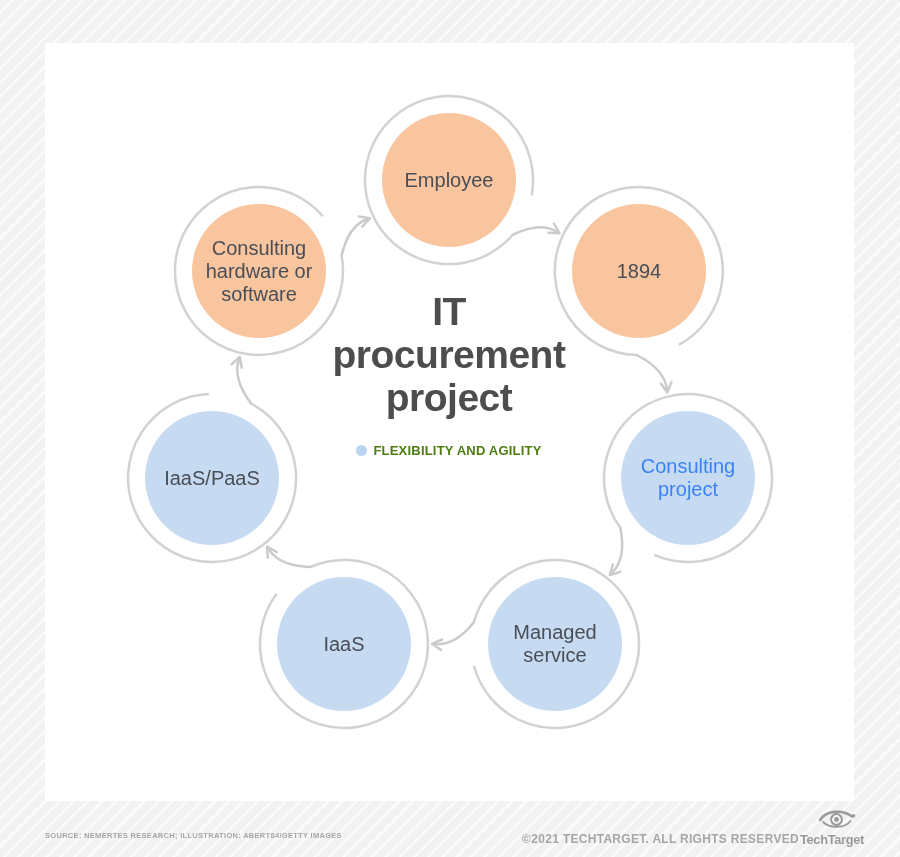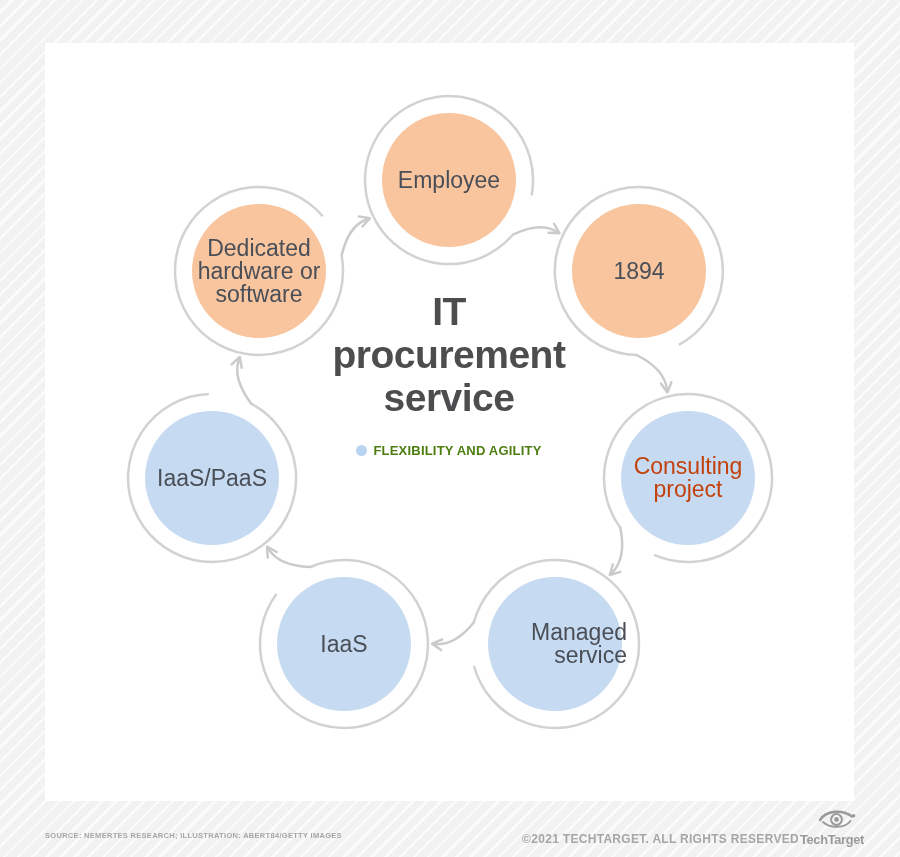--- a/index.html
+++ b/index.html
@@ -13,21 +13,21 @@
   .title{
     position:absolute;left:268px;top:247px;width:272px;text-align:center;
     font-size:39px;font-weight:700;line-height:43px;letter-spacing:-0.5px;color:#4d4d4f;
   }
   .legend{position:absolute;left:244px;top:399px;width:320px;}
   .legend-item{width:230px;margin:0 auto 10px auto;text-align:center;
     font-size:13px;font-weight:700;line-height:17px;letter-spacing:0.2px;color:#8f8f8f;}
   .legend-dot{display:inline-block;width:11px;height:11px;border-radius:50%;vertical-align:-1px;margin-right:6px;}
   .node-label{
     position:absolute;width:144px;transform:translate(-50%,-50%);text-align:center;
-    font-size:23px;line-height:23px;color:#4a4e57;
+    font-size:20px;line-height:23px;color:#4a4e57;
   }
   .footer-source{position:absolute;left:45px;top:831px;font-size:7.5px;font-weight:700;
     letter-spacing:0.3px;color:#a6a6a6;text-align:center;}
   .footer-copyright{position:absolute;right:101px;top:832px;font-size:12px;font-weight:700;
     letter-spacing:0.3px;color:#a6a6a6;}
   .logo{position:absolute;right:36px;top:806px;}
 </style>
 </head>
 <body>
 
@@ -56,32 +56,32 @@
         <circle cx="299" cy="601" r="67" fill="#C6DBF1"></circle>
         <path d="M 206.2 360.7 A 84 84 0 1 1 163.8 351.1" fill="none" stroke="#D2D2D2" stroke-width="2.5"></path>
         <path d="M 206.2 360.7 Q 187.4 335.7 193.9 316.7" fill="none" stroke="#CBCBCB" stroke-width="2.5" stroke-linecap="round"></path>
         <polyline points="196.7 324.7, 194.8 313.9, 186.7 321.3" fill="none" stroke="#CBCBCB" stroke-width="2.5" stroke-linecap="round" stroke-linejoin="round"></polyline>
         <circle cx="167" cy="435" r="67" fill="#C6DBF1"></circle>
         <path d="M 296.6 212.6 A 84 84 0 1 1 277.8 173.3" fill="none" stroke="#D2D2D2" stroke-width="2.5"></path>
         <path d="M 296.6 212.6 Q 303.5 182.8 321.9 176.3" fill="none" stroke="#CBCBCB" stroke-width="2.5" stroke-linecap="round"></path>
         <polyline points="317.4 183.5, 324.8 175.3, 313.9 173.5" fill="none" stroke="#CBCBCB" stroke-width="2.5" stroke-linecap="round" stroke-linejoin="round"></polyline>
         <circle cx="214" cy="228" r="67" fill="#F8C59E"></circle>
       </svg>
-    <div class="title" style="color: rgb(77, 77, 79);">IT procurement service</div>
+    <div class="title" style="color: rgb(77, 77, 79);">IT procurement project</div>
     <div class="legend">
         <div class="legend-item" style="color: #4d7c0f;"><span class="legend-dot" style="background: rgb(185, 212, 240);"></span><span>FLEXIBILITY AND AGILITY</span></div>
       </div>
     <div id="node-labels">
         <div class="node-label" style="left: 404px; top: 137px; color: rgb(74, 78, 87);">Employee</div>
         <div class="node-label" style="left: 594px; top: 228px; color: rgb(74, 78, 87);">1894</div>
-        <div class="node-label" style="left: 643px; top: 435px; color: #c2410c;">Consulting project</div>
-        <div class="node-label" style="left: 510px; top: 601px; color: rgb(74, 78, 87); text-align: right;">Managed service</div>
+        <div class="node-label" style="left: 643px; top: 435px; color: #3b82f6;">Consulting project</div>
+        <div class="node-label" style="left: 510px; top: 601px; color: rgb(74, 78, 87);">Managed service</div>
         <div class="node-label" style="left: 299px; top: 601px; color: rgb(74, 78, 87);">IaaS</div>
         <div class="node-label" style="left: 167px; top: 435px; color: rgb(74, 78, 87);">IaaS/PaaS</div>
-        <div class="node-label" style="left: 214px; top: 228px; color: rgb(74, 78, 87);">Dedicated hardware or software</div>
+        <div class="node-label" style="left: 214px; top: 228px; color: rgb(74, 78, 87);">Consulting hardware or software</div>
       </div>
   </div>
 
   <div class="footer-source" style="color: rgb(166, 166, 166);">SOURCE: NEMERTES RESEARCH; ILLUSTRATION: ABERT84/GETTY IMAGES</div>
   <div class="footer-copyright" style="color: rgb(166, 166, 166);">©2021 TECHTARGET. ALL RIGHTS RESERVED</div>
 
   <svg class="logo" width="64" height="42" viewBox="0 0 64 42">
     <g>
       <path d="M20 14 C26 4.5 42 3 52 10.5" fill="none" stroke="#9a9a9a" stroke-width="2.6" stroke-linecap="round"></path>
       <circle cx="53.6" cy="9.8" r="1.7" fill="#9a9a9a"></circle>

